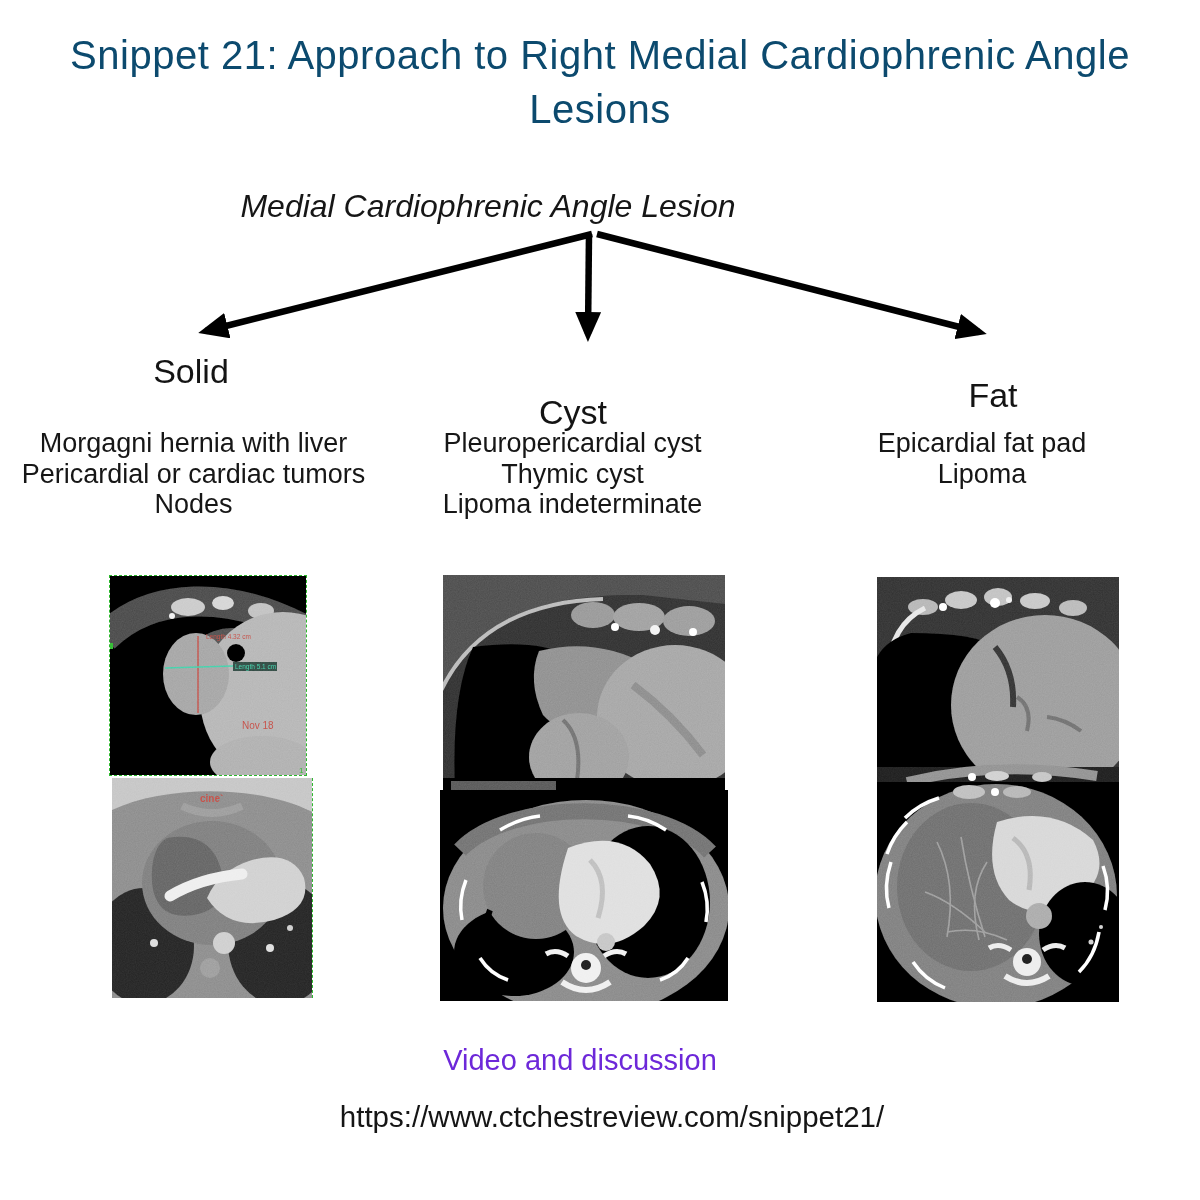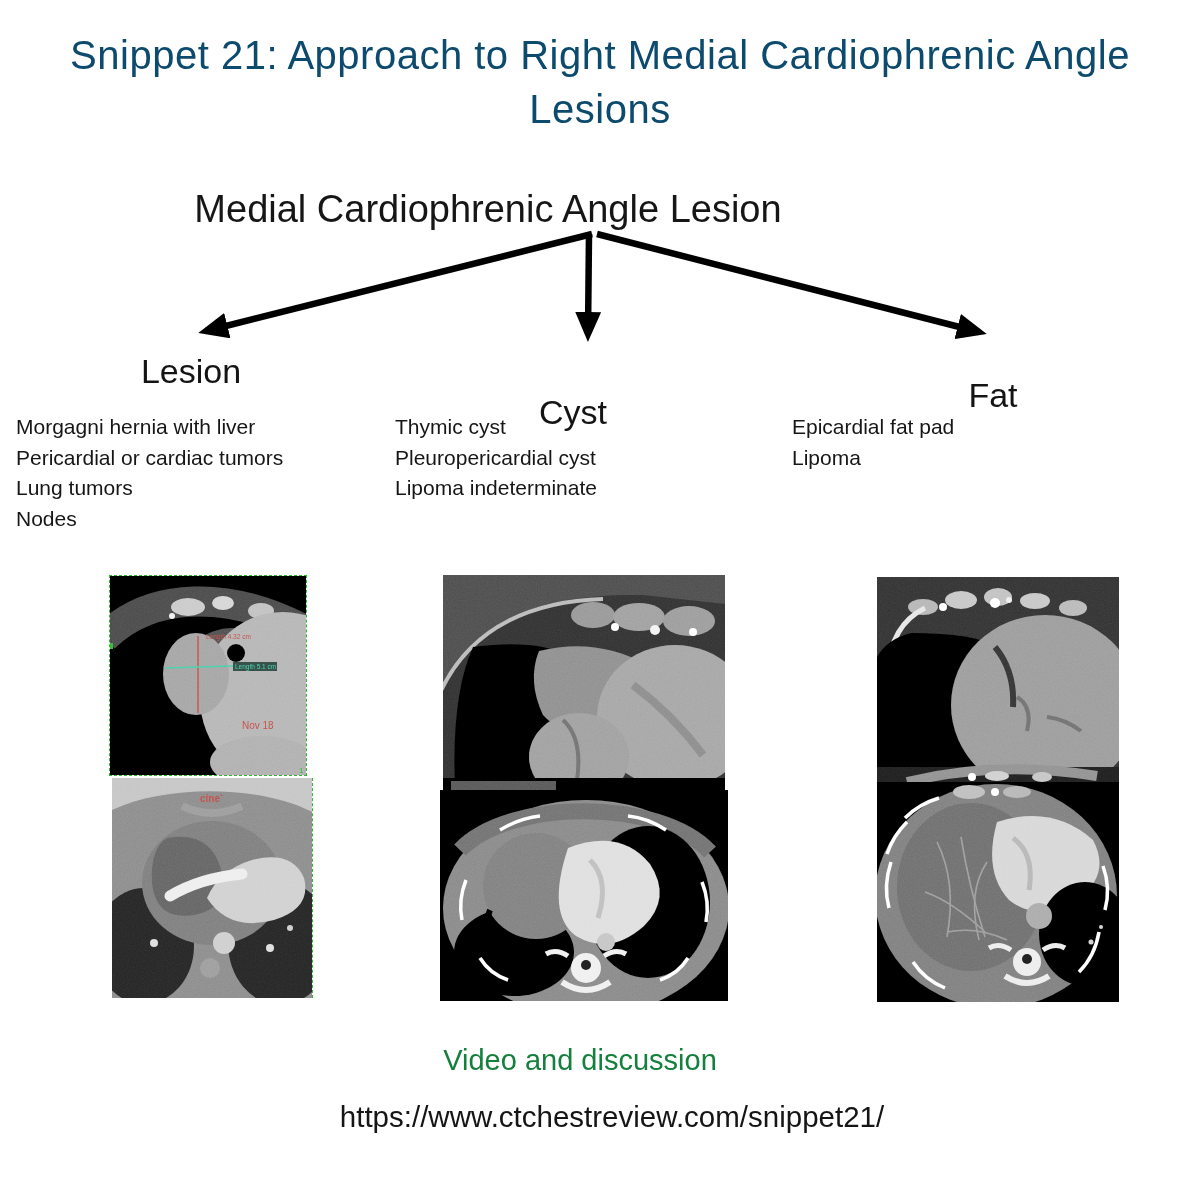--- a/index.html
+++ b/index.html
@@ -8,53 +8,53 @@
 
   .abs { position:absolute; }
 
   .page-title {
     top:28px; left:50px; width:1100px;
     font-size:40px; line-height:54px; letter-spacing:0.5px;
     text-align:center; color:#0c4a6e;
   }
   .root-node {
     top:188px; left:0; width:976px;
-    font-size:38px; text-align:center; color:#161616;
+    font-size:32px; text-align:center; color:#161616;font-style:italic;
   }
   .arrows-svg { top:228px; left:0; }
 
   .branch-header {
     top:352px; width:220px; text-align:center;
     font-size:34px; color:#141414;
   }
   .bh-solid { left:81px; }
   .bh-cyst  { left:463px;margin-top:41px; }
   .bh-fat   { left:883px;margin-top:24px; }
 
   .branch-list {
-    top:412px; text-align:left;
-    font-size:21px; line-height:30.5px; color:#161616;
+    top:428px; text-align:center;
+    font-size:27px; line-height:30.5px; color:#161616;
   }
   .bl-solid { left:16px;  width:355px; }
   .bl-cyst  { left:395px; width:355px; }
   .bl-fat   { left:792px; width:380px; }
 
   .scan { display:block; }
   .scan svg { display:block; }
 
   .panel-solid-ct  { top:576px; left:110px; outline:1px dashed #2db82d; }
   .panel-solid-mri { top:778px; left:112px; border-right:1px dashed #2db82d; }
   .panel-cyst-ct1  { top:575px; left:443px; }
   .panel-cyst-ct2  { top:790px; left:440px; }
   .panel-fat-ct1   { top:577px; left:877px; }
   .panel-fat-ct2   { top:782px; left:877px; }
 
   .footer-video {
     top:1044px; left:0; width:1160px;
-    font-size:29px; text-align:center; color:#15803d;
+    font-size:29px; text-align:center; color:#6d28d9;
   }
   .footer-url {
     top:1100px; left:0; width:1224px;
     font-size:29.5px; text-align:center; color:#151515;
   }
 </style>
 </head>
 <body>
 
 <svg width="0" height="0" style="position:absolute" aria-hidden="true">
@@ -76,33 +76,32 @@
       <polygon points="0,0 30,13 0,26" fill="#000"></polygon>
     </marker>
   </defs>
   <g stroke="#000" stroke-width="6.5" fill="none">
     <line x1="592" y1="6" x2="206" y2="103" marker-end="url(#ah)"></line>
     <line x1="589" y1="6" x2="588" y2="106" marker-end="url(#ah)"></line>
     <line x1="597" y1="6" x2="979" y2="104" marker-end="url(#ah)"></line>
   </g>
 </svg>
 
-<div class="abs branch-header bh-solid">Lesion</div>
+<div class="abs branch-header bh-solid">Solid</div>
 <div class="abs branch-header bh-cyst">Cyst</div>
 <div class="abs branch-header bh-fat">Fat</div>
 
 <div class="abs branch-list bl-solid">
   <div>Morgagni hernia with liver</div>
   <div>Pericardial or cardiac tumors</div>
-  <div>Lung tumors</div>
   <div>Nodes</div>
 </div>
 <div class="abs branch-list bl-cyst">
+  <div>Pleuropericardial cyst</div>
   <div>Thymic cyst</div>
-  <div>Pleuropericardial cyst</div>
   <div>Lipoma indeterminate</div>
 </div>
 <div class="abs branch-list bl-fat">
   <div>Epicardial fat pad</div>
   <div>Lipoma</div>
 </div>
 
 <div class="abs scan panel-solid-ct">
   <svg width="196" height="199" viewBox="0 0 196 199">
     <rect width="196" height="199" fill="#000"></rect>

